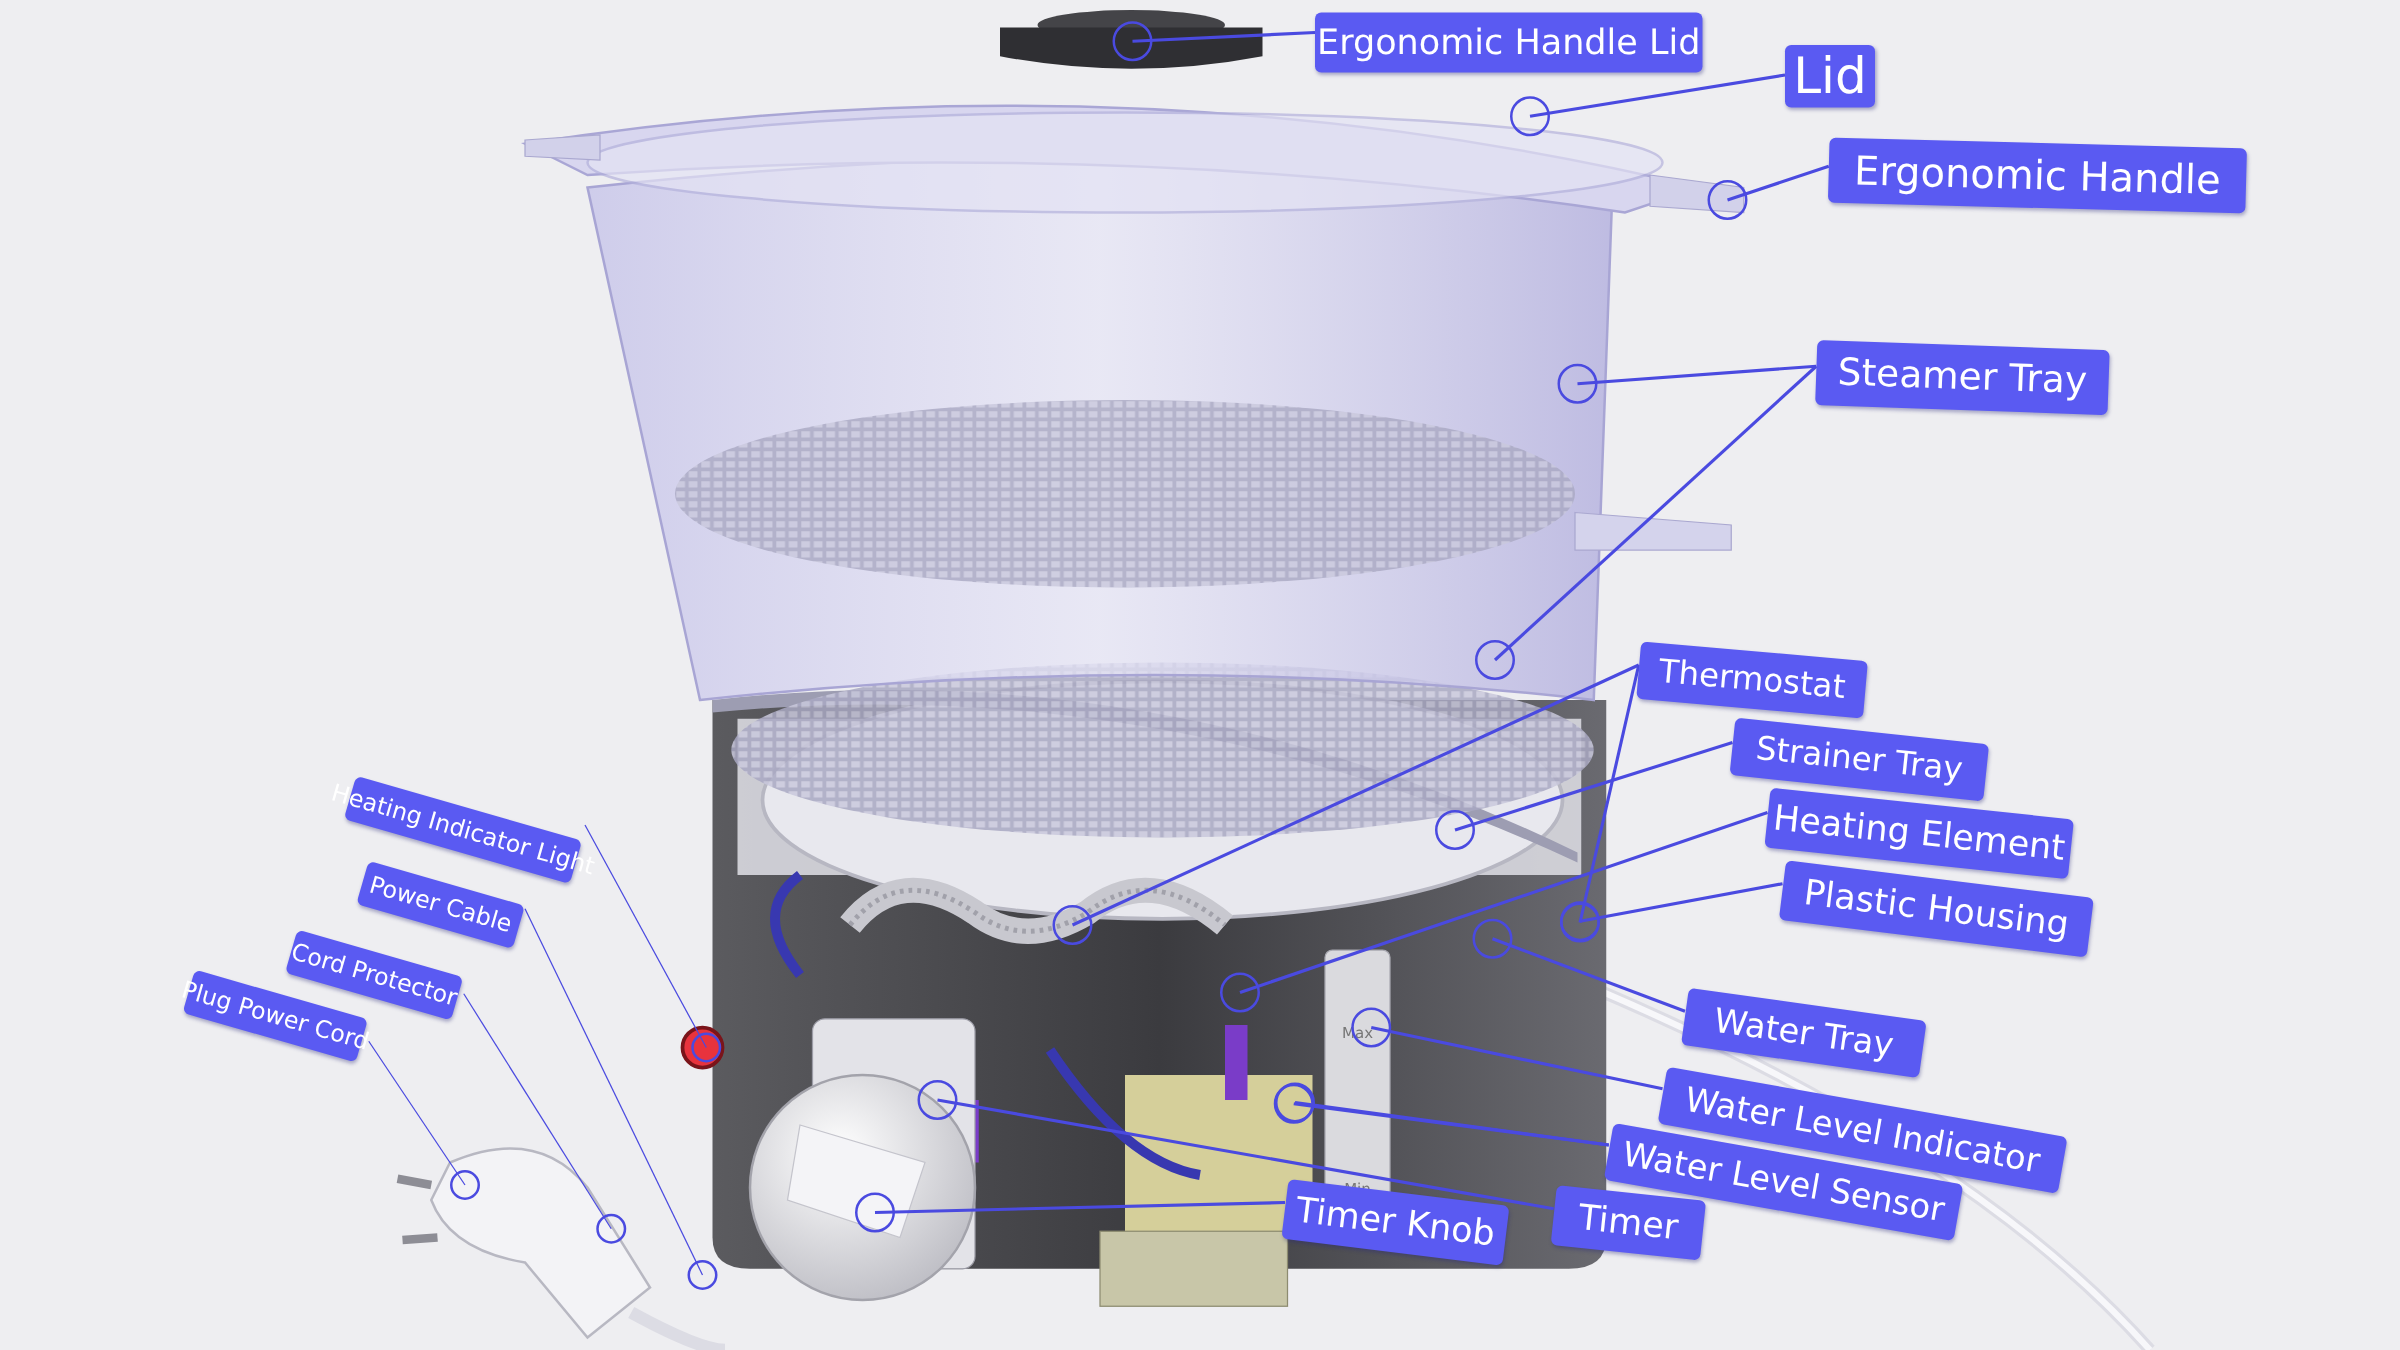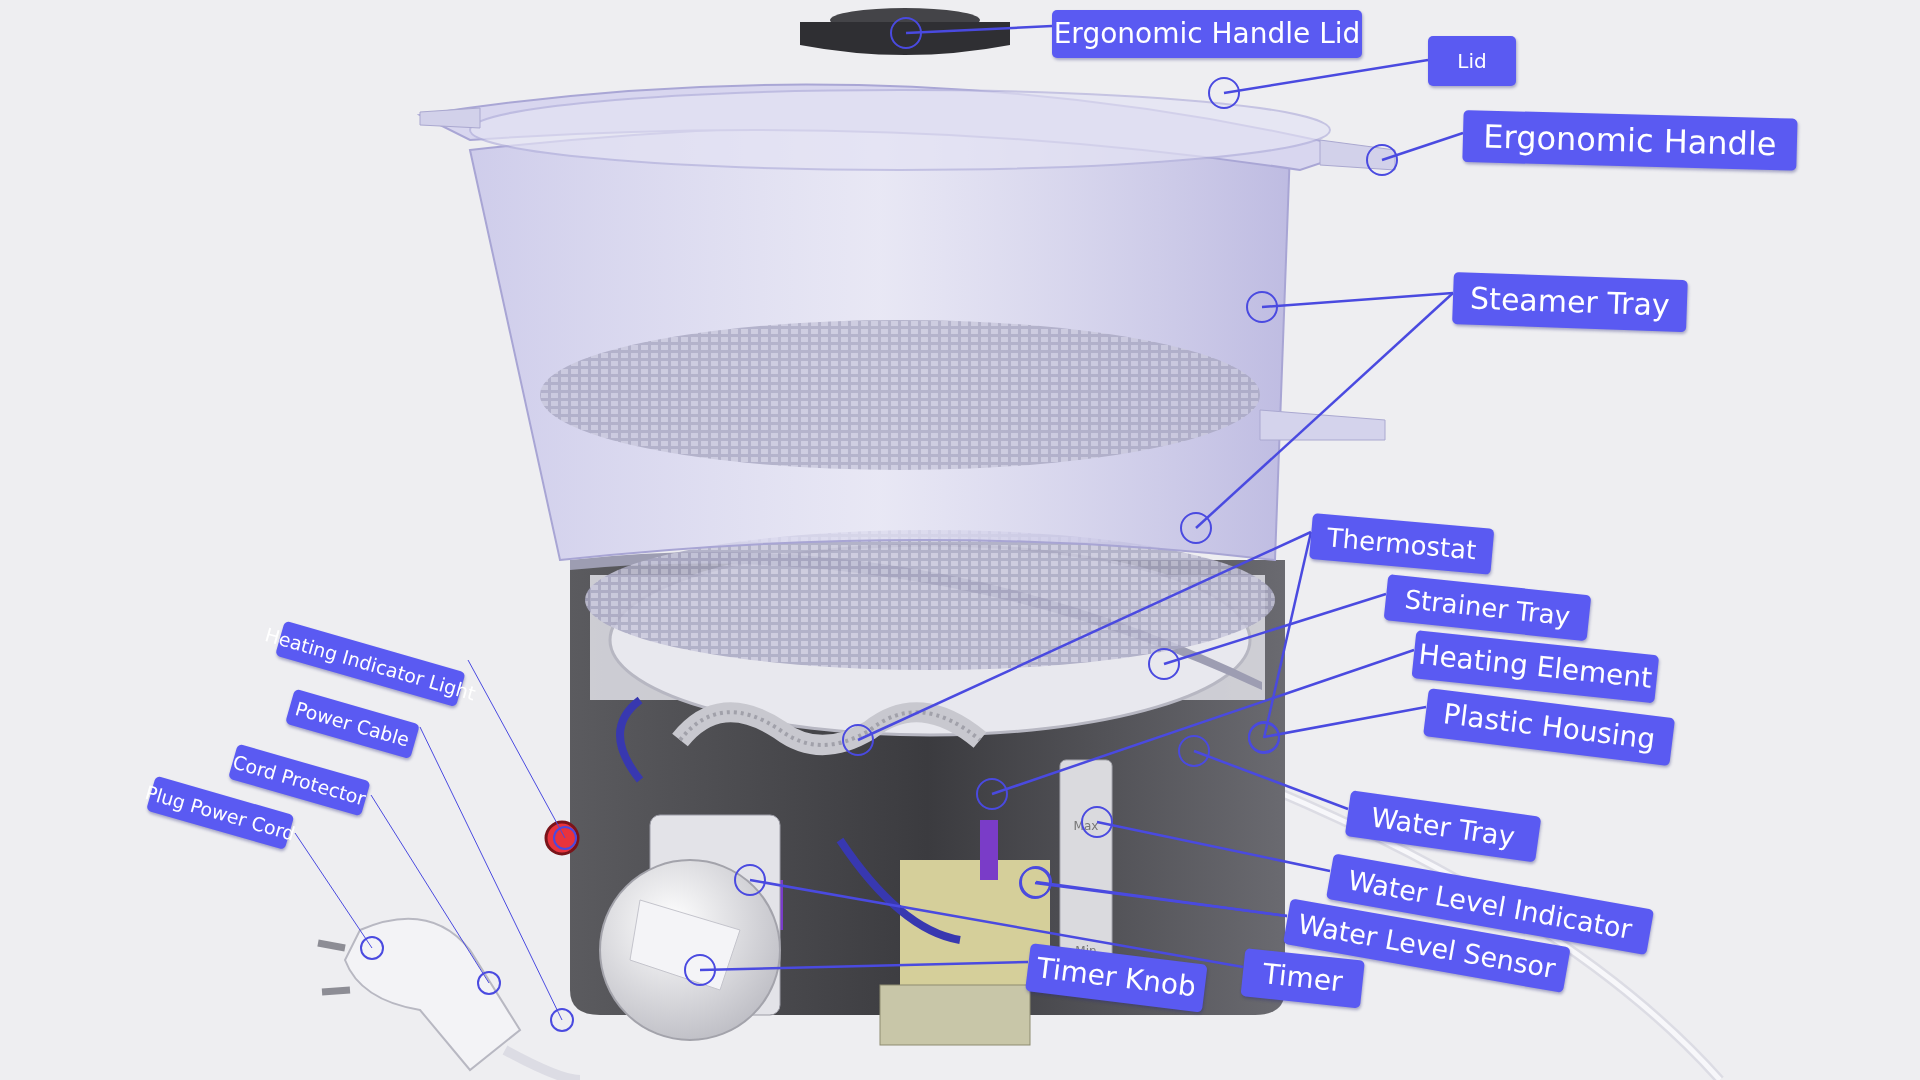--- a/index.html
+++ b/index.html
@@ -123,21 +123,21 @@
         <line x1="1453" y1="293" x2="1196" y2="528" stroke="#4a4ae0" stroke-width="2.5"></line>
         <circle cx="1196" cy="528" r="15" fill="none" stroke="#4a4ae0" stroke-width="2"></circle>
         <line x1="1311" y1="532" x2="1264" y2="738" stroke="#4a4ae0" stroke-width="2.5"></line>
         <circle cx="1264" cy="738" r="15" fill="none" stroke="#4a4ae0" stroke-width="2"></circle>
         <line x1="1287" y1="916" x2="1036" y2="882" stroke="#4a4ae0" stroke-width="2.5"></line>
         <circle cx="1036" cy="882" r="15" fill="none" stroke="#4a4ae0" stroke-width="2"></circle>
       </g>
   </svg>
   <div id="labels">
       <div class="lbl" style="left: 1052px; top: 10px; width: 310px; height: 48px; font-size: 28px; background: rgb(90, 90, 242); transform: rotate(0deg);">Ergonomic Handle Lid</div>
-      <div class="lbl" style="left: 1428px; top: 36px; width: 88px; height: 50px; font-size: 20px; background: rgb(90, 90, 242); transform: rotate(0deg);">Lid</div>
+      <div class="lbl" style="left: 1428px; top: 36px; width: 72px; height: 50px; font-size: 40px; background: rgb(90, 90, 242); transform: rotate(0deg);">Lid</div>
       <div class="lbl" style="left: 1463px; top: 110px; width: 334px; height: 52px; font-size: 32px; background: rgb(90, 90, 242); transform: rotate(1.5deg);">Ergonomic Handle</div>
       <div class="lbl" style="left: 1453px; top: 272px; width: 234px; height: 52px; font-size: 30px; background: rgb(90, 90, 242); transform: rotate(2deg);">Steamer Tray</div>
       <div class="lbl" style="left: 1311px; top: 513px; width: 182px; height: 46px; font-size: 26px; background: rgb(90, 90, 242); transform: rotate(5deg);">Thermostat</div>
       <div class="lbl" style="left: 1386px; top: 574px; width: 204px; height: 46px; font-size: 26px; background: rgb(90, 90, 242); transform: rotate(6deg);">Strainer Tray</div>
       <div class="lbl" style="left: 1414px; top: 630px; width: 244px; height: 48px; font-size: 28px; background: rgb(90, 90, 242); transform: rotate(6deg);">Heating Element</div>
       <div class="lbl" style="left: 1426px; top: 688px; width: 248px; height: 48px; font-size: 28px; background: rgb(90, 90, 242); transform: rotate(7deg);">Plastic Housing</div>
       <div class="lbl" style="left: 1348px; top: 790px; width: 192px; height: 46px; font-size: 27px; background: rgb(90, 90, 242); transform: rotate(8deg);">Water Tray</div>
       <div class="lbl" style="left: 1330px; top: 853px; width: 325px; height: 46px; font-size: 27px; background: rgb(90, 90, 242); transform: rotate(10deg);">Water Level Indicator</div>
       <div class="lbl" style="left: 1287px; top: 898px; width: 284px; height: 46px; font-size: 27px; background: rgb(90, 90, 242); transform: rotate(10deg);">Water Level Sensor</div>
       <div class="lbl" style="left: 1243px; top: 948px; width: 120px; height: 48px; font-size: 28px; background: rgb(90, 90, 242); transform: rotate(6deg);">Timer</div>

